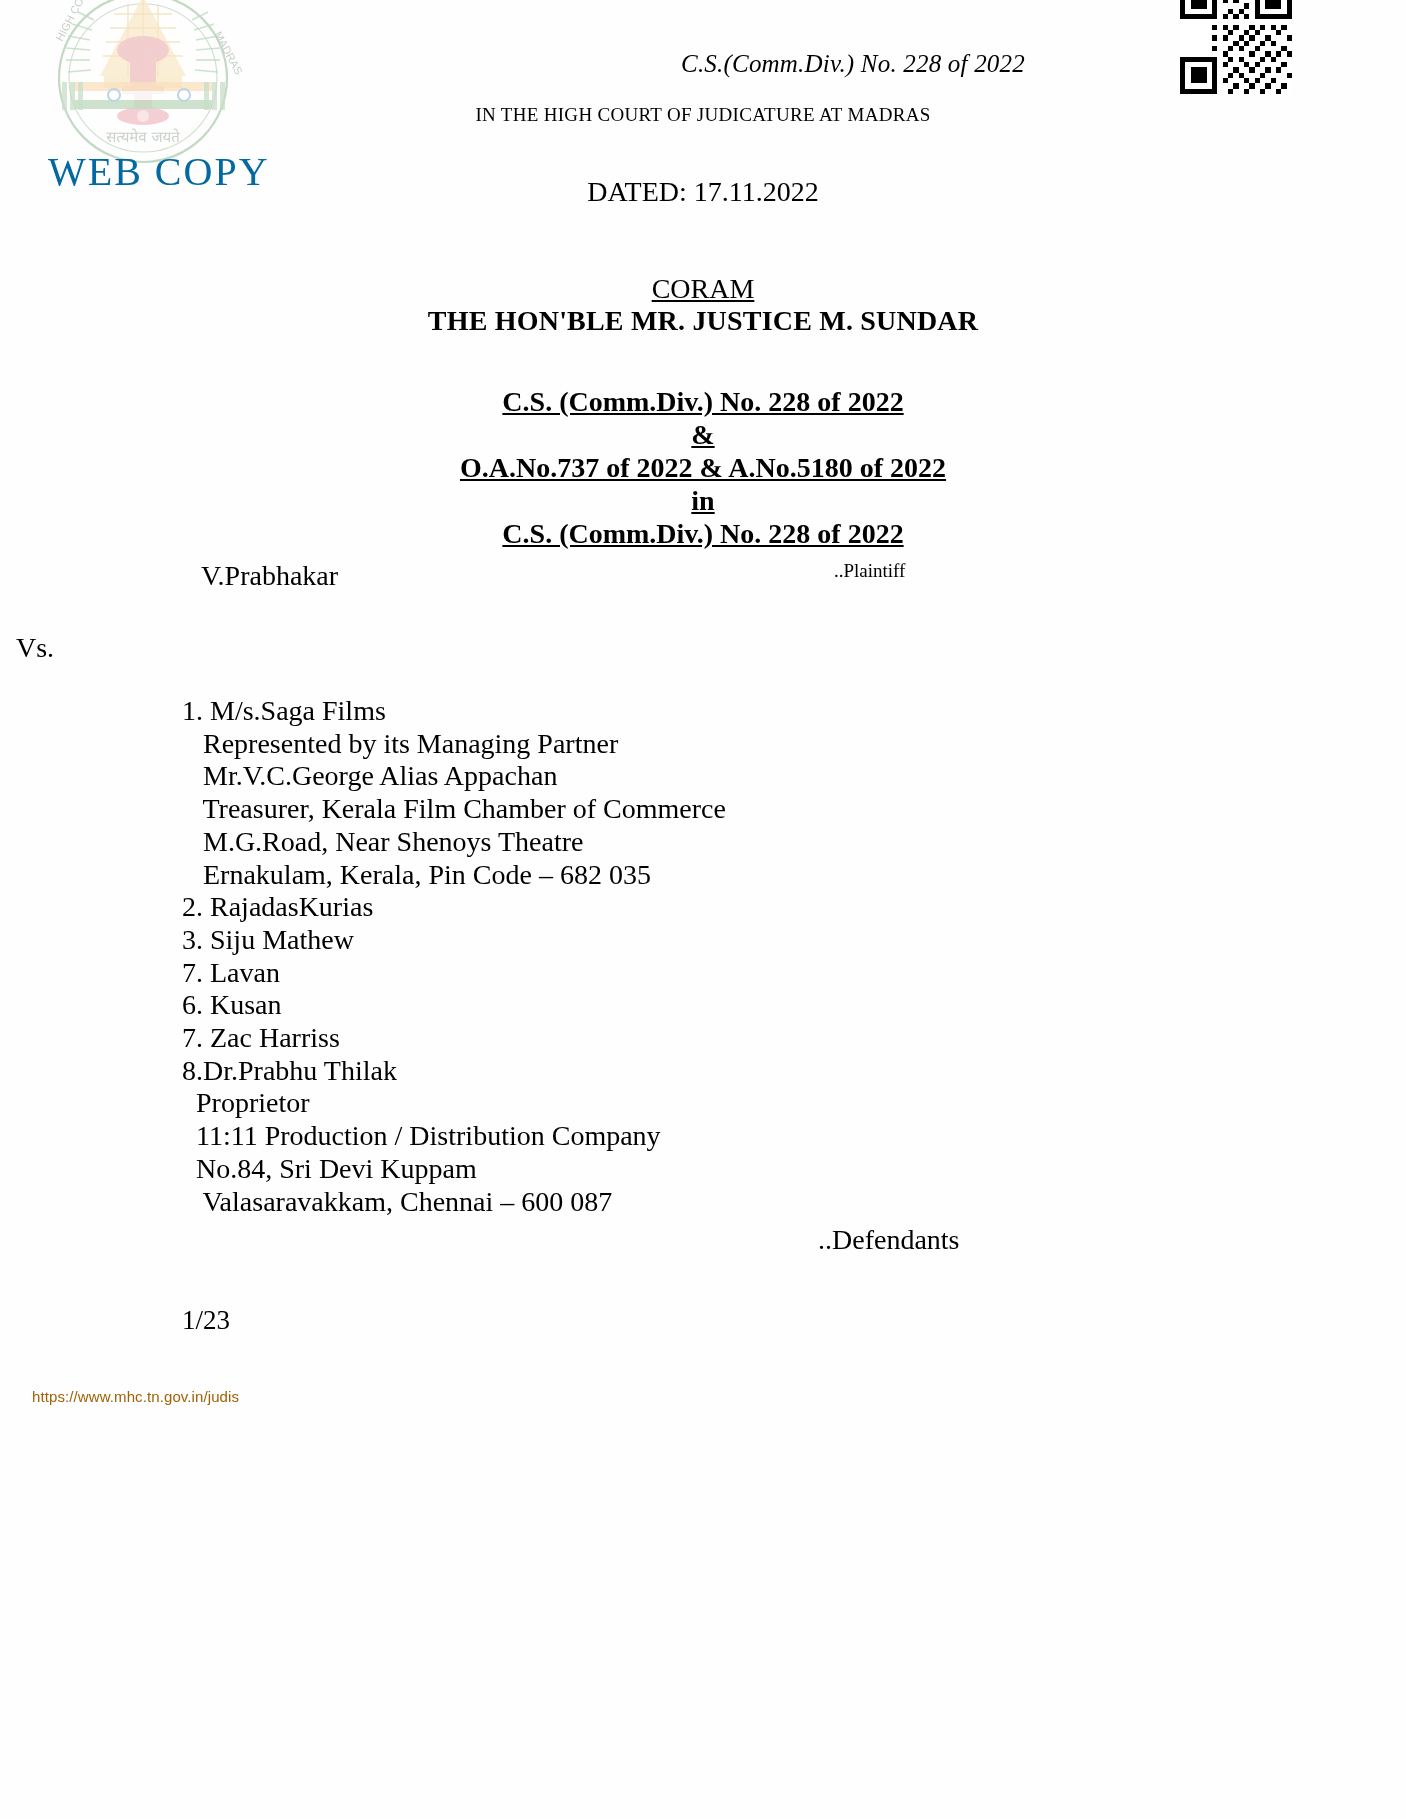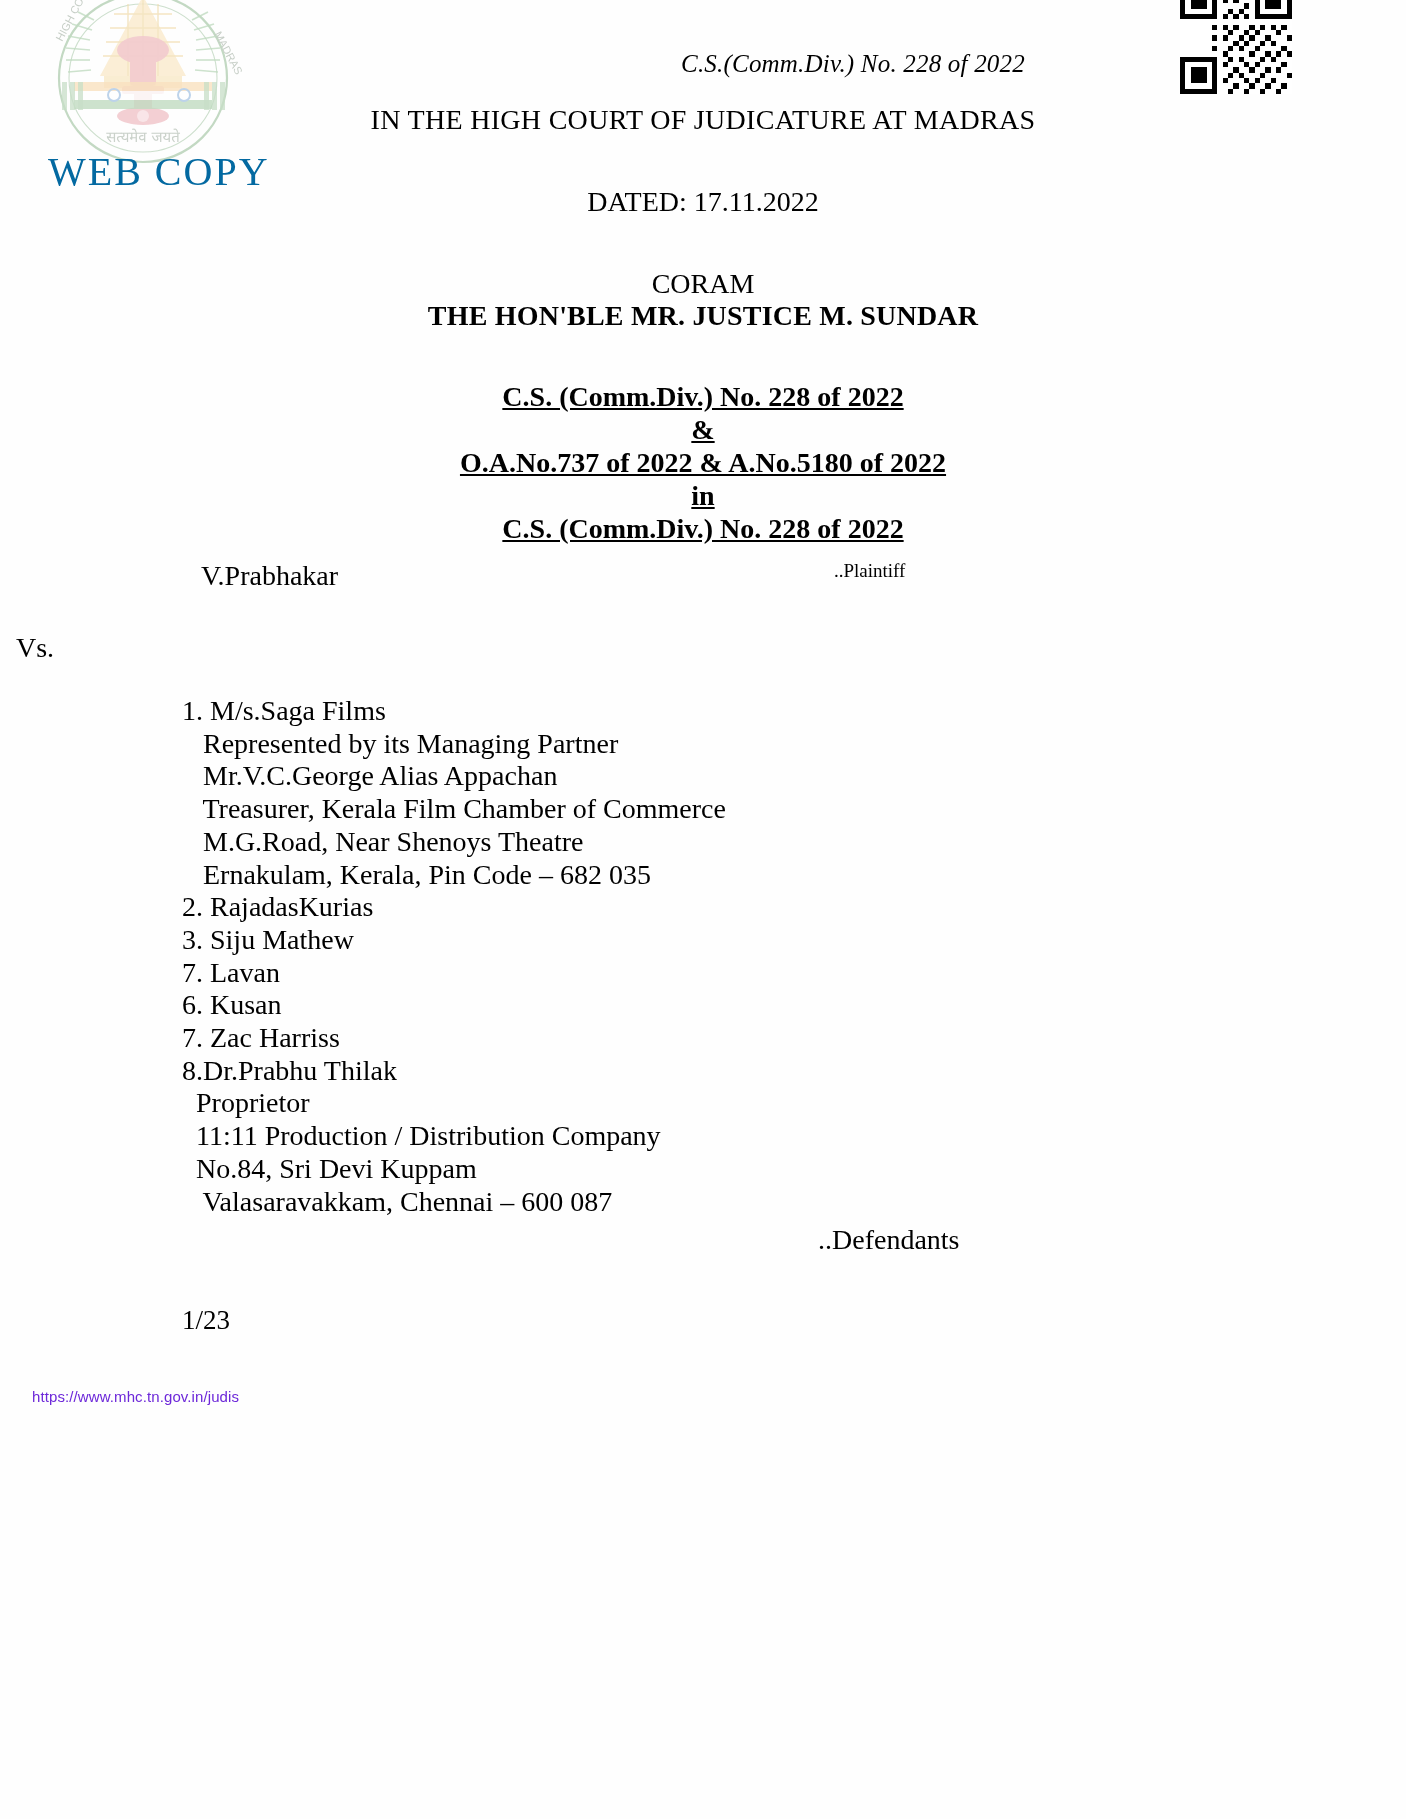--- a/index.html
+++ b/index.html
@@ -79,32 +79,33 @@
 
   
   .titleblock {
     position: absolute;
     left: 0;
     top: 100px;
     width: 1406px;
     text-align: center;
   }
   .line-court {
-    font-size: 28px;
+    font-size: 19px;
     letter-spacing: 0.3px;
     margin: 0 0 4px 0;
     padding-top: 4px;
   }
   .line-dated {
     font-size: 28px;
     margin-top: 50px;
   }
   .line-coram {
     font-size: 28px;
-    margin-top: 50px;
+    margin-top: 65px;
+    text-decoration: underline;
   }
   .line-judge {
     font-size: 28px;
     font-weight: bold;
     letter-spacing: 0.2px;
   }
 
   .casenos {
     margin-top: 48px;
     font-size: 28px;
@@ -177,21 +178,21 @@
     left: 182px;
     top: 1305px;
     font-size: 27px;
   }
   .footer-url {
     position: absolute;
     left: 32px;
     top: 1388px;
     font-family: "Liberation Sans", "DejaVu Sans", sans-serif;
     font-size: 15px;
-    color: #6d28d9;
+    color: #a16207;
     letter-spacing: 0.1px;
   }
 </style>
 </head>
 <body>
 
 <div class="page">
 
   <div class="watermark">
     <svg class="emblem-svg" viewBox="0 0 250 200">

